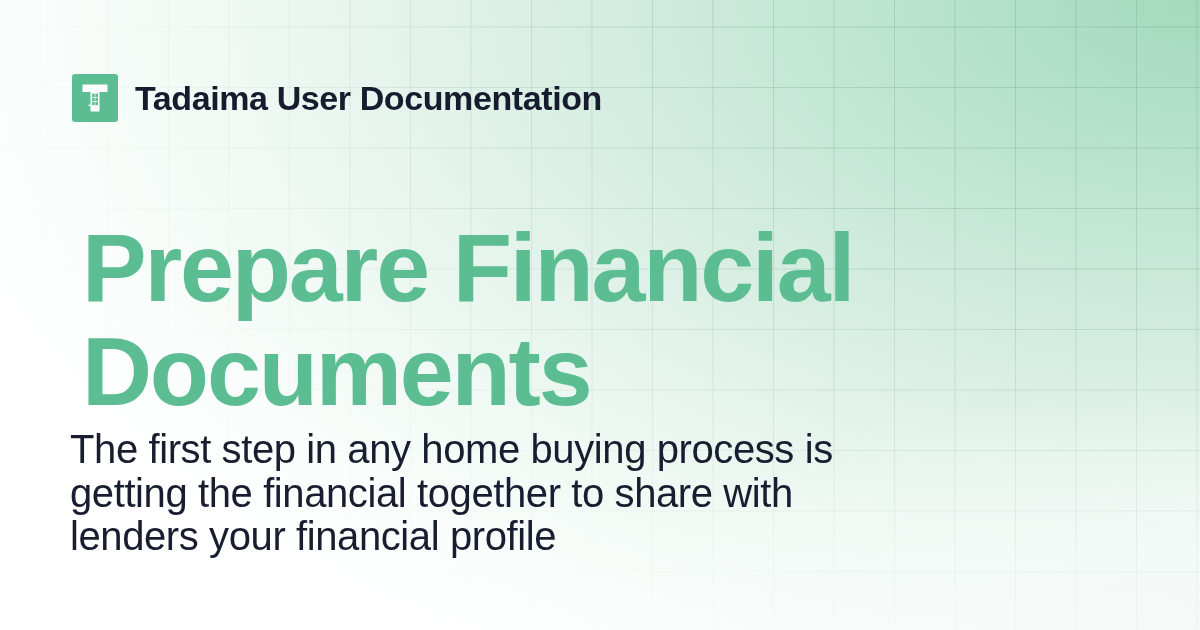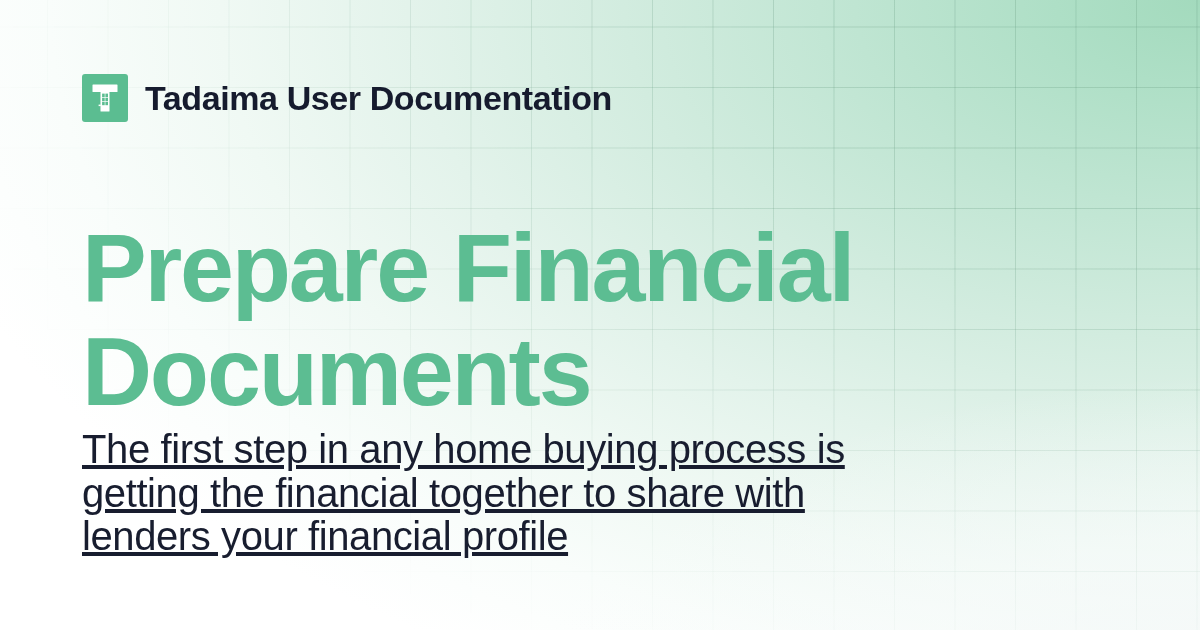--- a/index.html
+++ b/index.html
@@ -84,21 +84,21 @@
   .content {
     position:absolute;
     inset:0;
     padding:0 82px;
   }
 
   
   .brand {
     position:absolute;
     top:74px;
-    left:82px;
+    left:72px;
     display:flex;
     align-items:center;
     gap:17px;
   }
 
   .brand-logo {
     width:46px;
     height:48px;
     border-radius:3px;
     background:#5bbd91;
@@ -128,29 +128,28 @@
     font-weight:bold;
     line-height:1.07;
     letter-spacing:-2.2px;
     color:#5cbd92;
     margin-top:20px;
   }
 
   
   .description {
     position:absolute;
-    left:82px;
+    left:70px;
     top:428px;
     width:790px;
     font-size:40px;
     font-weight:normal;
     line-height:1.09;
     letter-spacing:-0.4px;
     color:#181d2f;
-    text-decoration:underline;
   }
   .description .line { display:block; white-space:nowrap; }
 </style>
 </head>
 <body>
 
 <div class="og-card">
 
   <div class="bg-base"></div>
   <div class="bg-gradient"></div>

